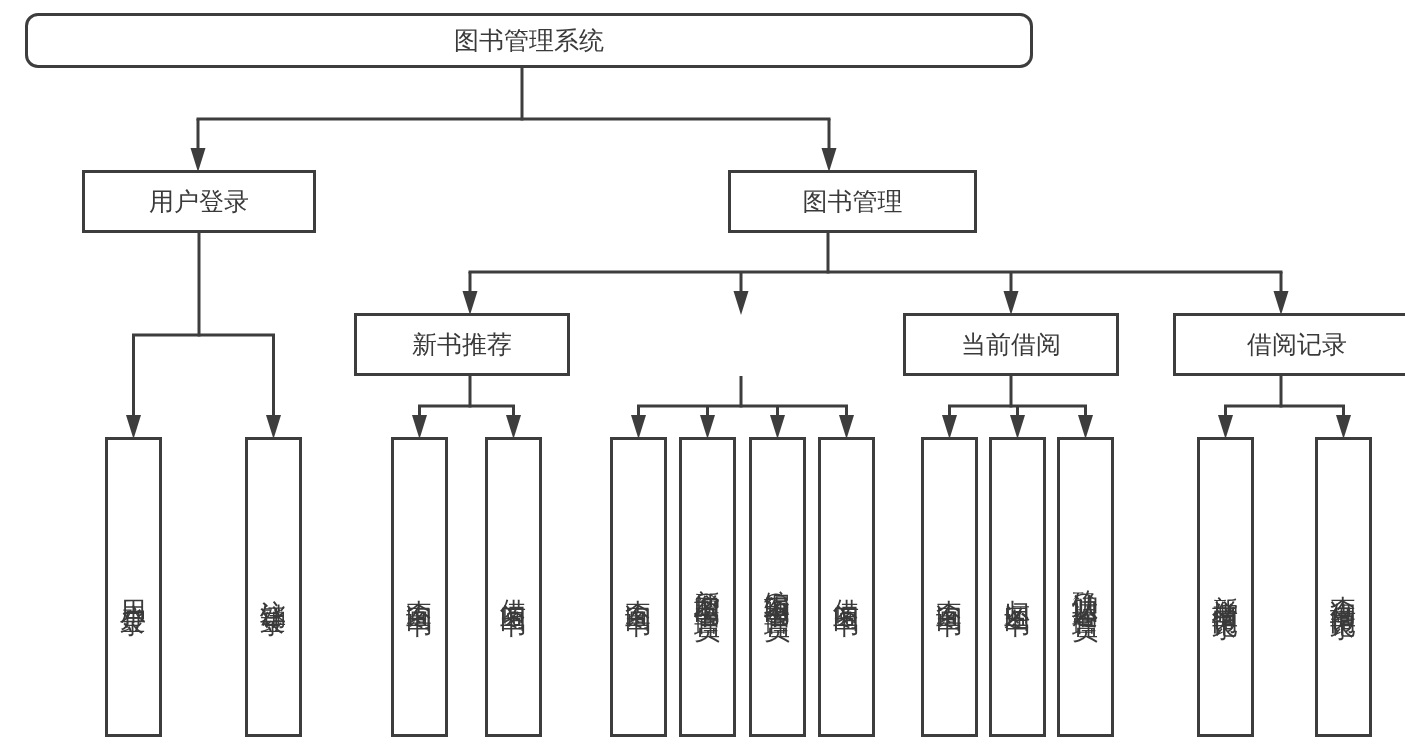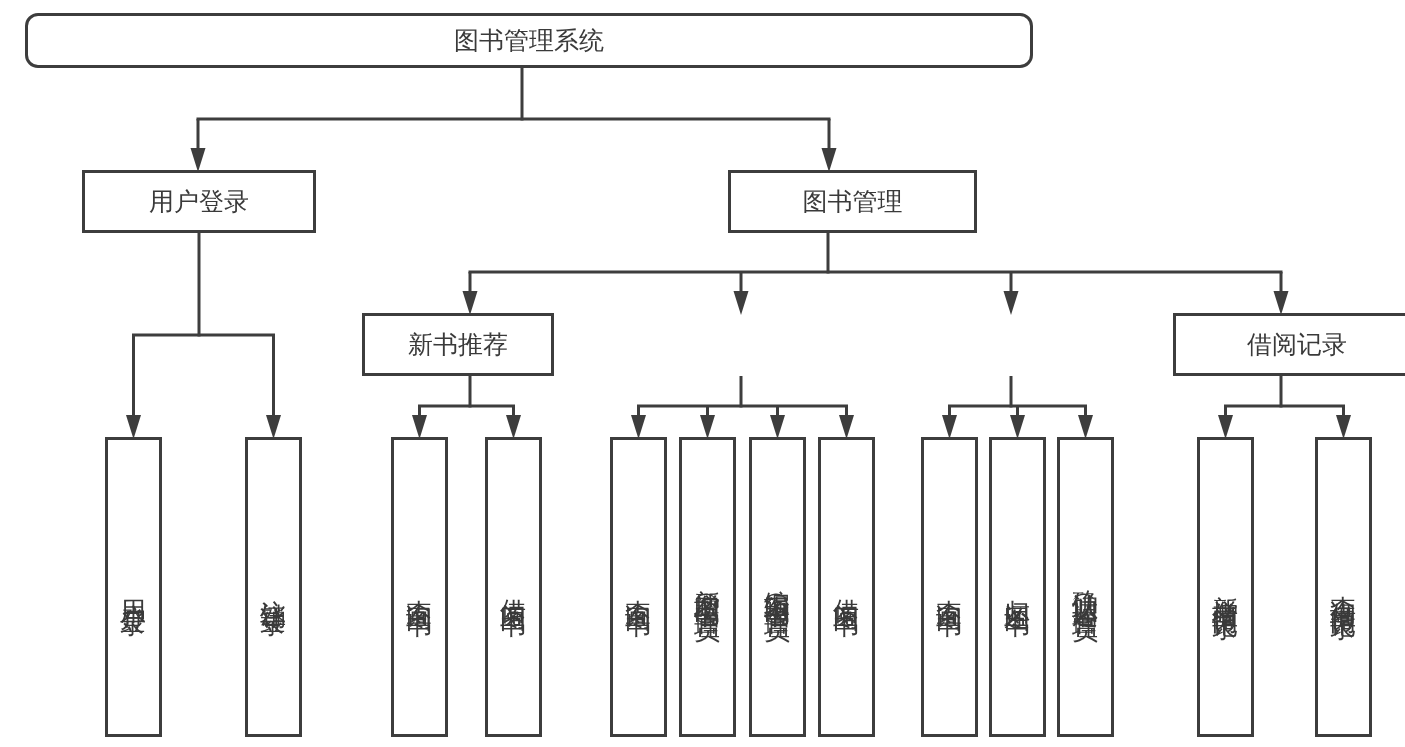--- a/index.html
+++ b/index.html
@@ -121,22 +121,25 @@
     <span>图书管理系统</span>
   </div>
 
   <div class="node" style="left:82px; top:170px; width:234px; height:63px;">
     <span>用户登录</span>
   </div>
   <div class="node" style="left:710px; top:170px; width:249px; height:63px;margin-left:18px;">
     <span>图书管理</span>
   </div>
 
-  <div class="node" style="left:362px; top:313px; width:192px; height:63px;">
+  <div class="node" style="left:354px; top:313px; width:216px; height:63px;">
     <span>新书推荐</span>
+  </div>
+  <div class="node" style="left:903px; top:313px; width:216px; height:63px;">
+    <span>当前借阅</span>
   </div>
   <div class="node" style="left:1173px; top:313px; width:248px; height:63px;">
     <span>借阅记录</span>
   </div>
 
   <div class="node vnode" style="left:105px; top:437px; width:57px; height:300px;">
     <span>用户登录</span>
   </div>
   <div class="node vnode" style="left:245px; top:437px; width:57px; height:300px;">
     <span>注销登录</span>

